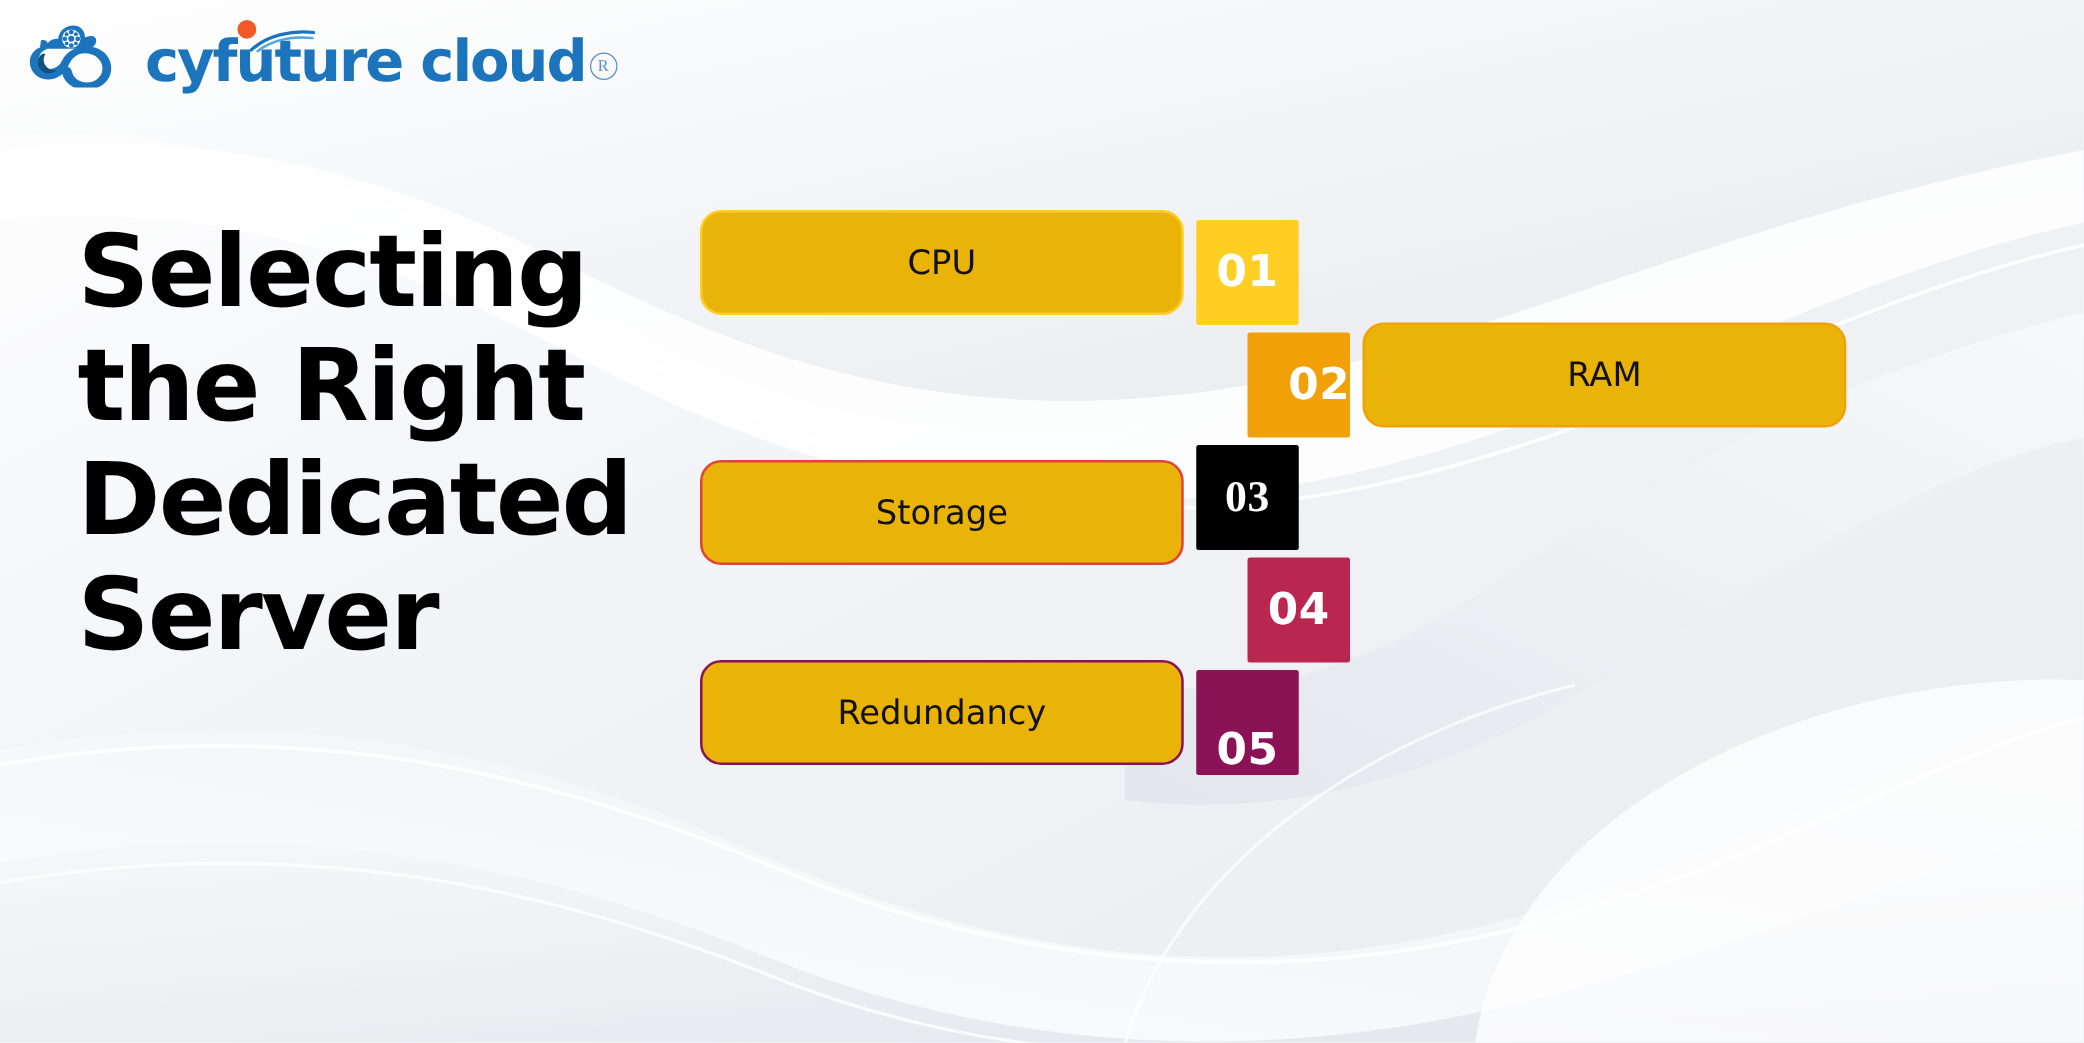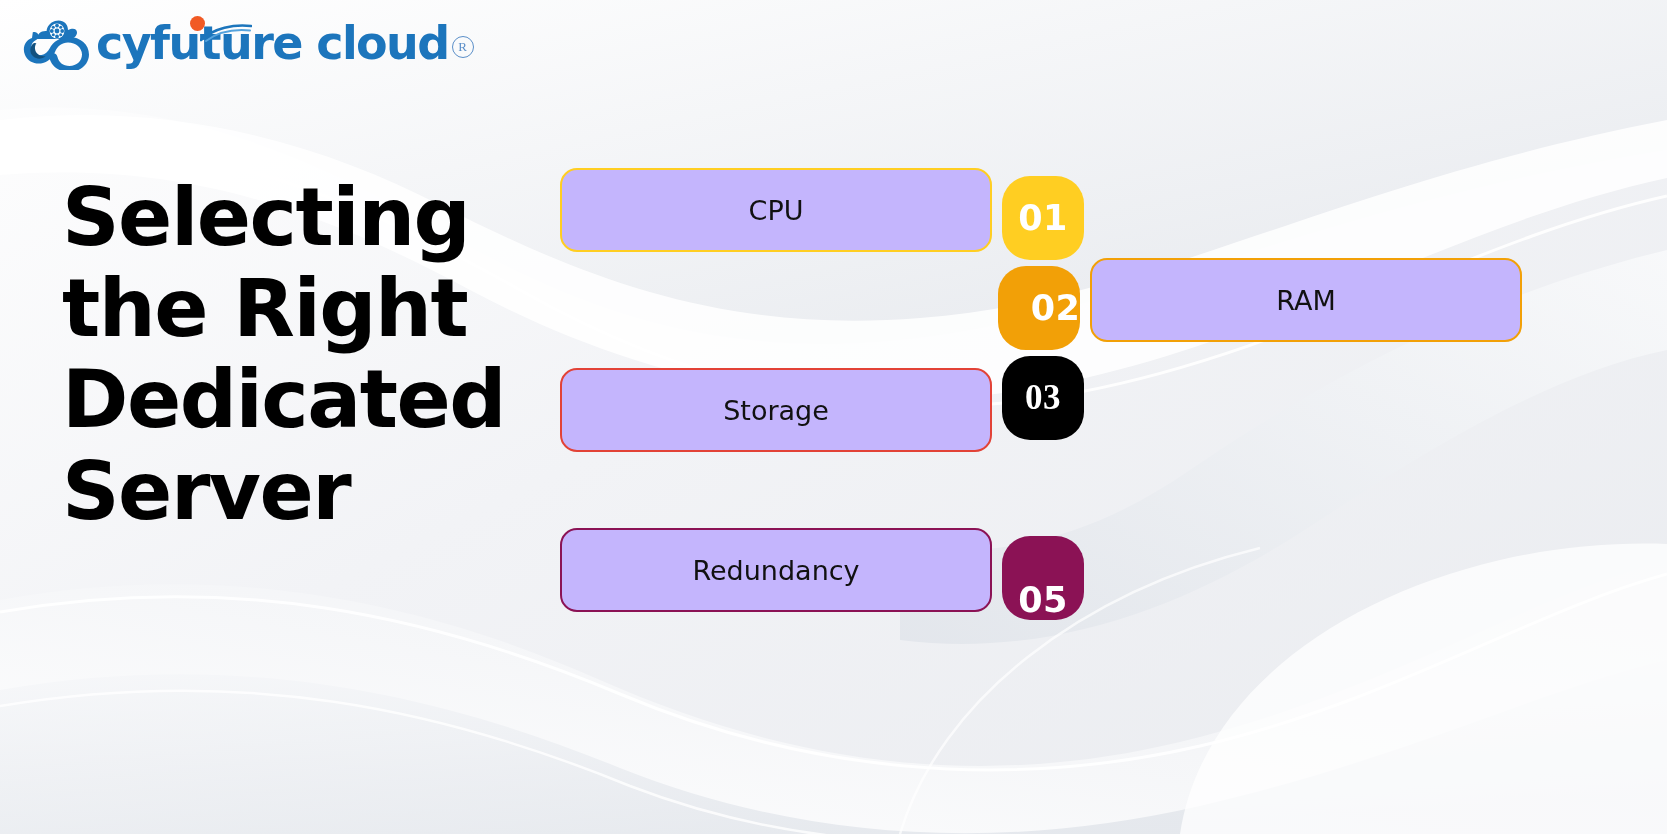--- a/index.html
+++ b/index.html
@@ -10,21 +10,21 @@
     position:relative;
   }
 
   
   .bg-wrap { position:absolute; inset:0; overflow:hidden; z-index:0; }
   .bg-wrap svg { position:absolute; inset:0; width:1667px; height:834px; display:block; }
 
   
   .logo {
     position:absolute; left:22px; top:18px;
-    display:flex; align-items:flex-start; gap:2px; z-index:5;
+    display:flex; align-items:flex-end; gap:22px; z-index:5;
   }
   .logo-mark { width:72px; height:52px; display:block; flex:none; }
   .logo-text-wrap { display:flex; align-items:flex-end; gap:3px; }
   .logo-text {
     font-size:46px; font-weight:bold; letter-spacing:-1.6px;
     color:#1c75bc; line-height:1; position:relative; top:2px;
     font-family:"DejaVu Sans", sans-serif;
   }
   .logo-dot {
     position:absolute; width:15px; height:15px; border-radius:50%;
@@ -49,32 +49,32 @@
 
   
   .rows { position:absolute; left:560px; top:168px; z-index:5; width:960px; }
   .row {
     display:flex; align-items:center; gap:10px;
     height:84px; margin-bottom:6px;
   }
   .row.right { margin-left:438px; }
   .card {
     flex:none;
-    width:432px; height:84px;
-    background:#c4b5fd;
+    width:387px; height:84px;
+    background:#eab308;
     border:2px solid #ccc;
     border-radius:17px;
     display:flex; align-items:center; justify-content:center;
     font-size:27px; color:#111;
     font-family:"DejaVu Sans", sans-serif;
   }
   .badge {
     flex:none;
     width:82px; height:84px;
-    border-radius:28px;
+    border-radius:2px;
     display:flex; align-items:center; justify-content:center;
     color:#fff; font-size:35px; font-weight:bold;
     letter-spacing:0.5px;
     font-family:"DejaVu Sans", sans-serif;
     margin-top:16px;
   }
 </style>
 </head>
 <body>
 
@@ -178,20 +178,23 @@
   <div class="row">
     <div class="card" style="border-color: rgb(226, 66, 55); margin-top: 40px;">
       <span>Storage</span>
     </div>
     <div class="badge" style="background: #000000; font-family: Liberation Serif, serif;">
       <span>03</span>
     </div>
   </div>
 
   <div class="row right">
+    <div class="badge" style="background: rgb(185, 38, 79);">
+      <span>04</span>
+    </div>
   </div>
 
   <div class="row">
     <div class="card" style="border-color: rgb(139, 18, 85);">
       <span>Redundancy</span>
     </div>
     <div class="badge" style="background: rgb(139, 18, 85); align-items: flex-end;">
       <span>05</span>
     </div>
   </div>

